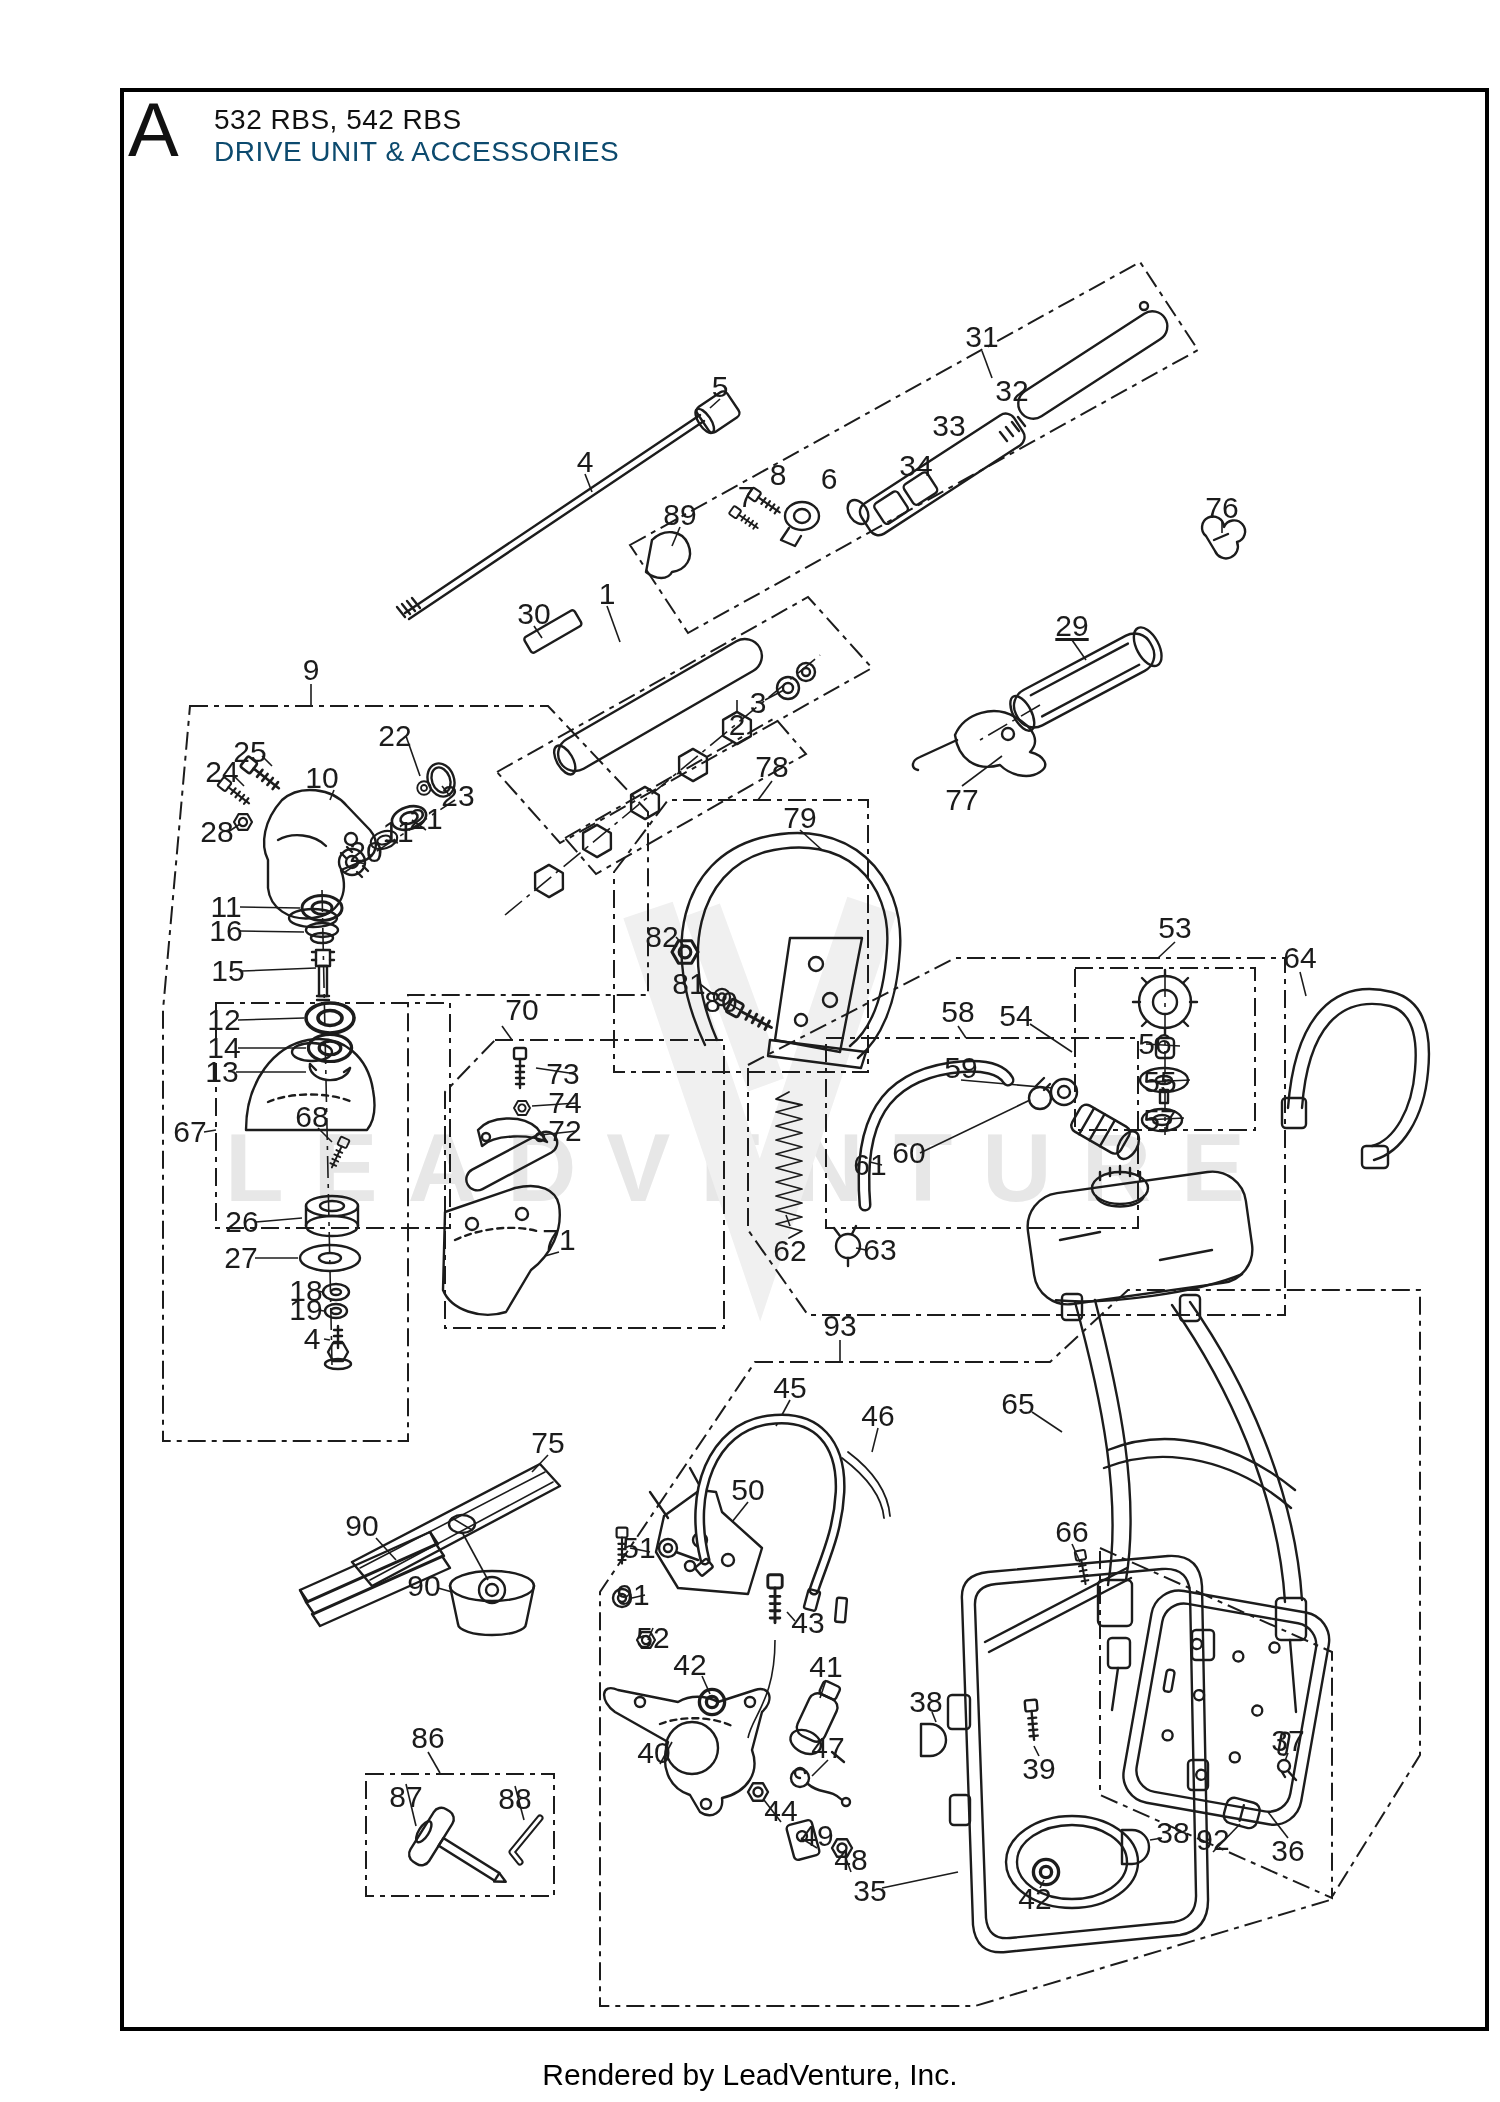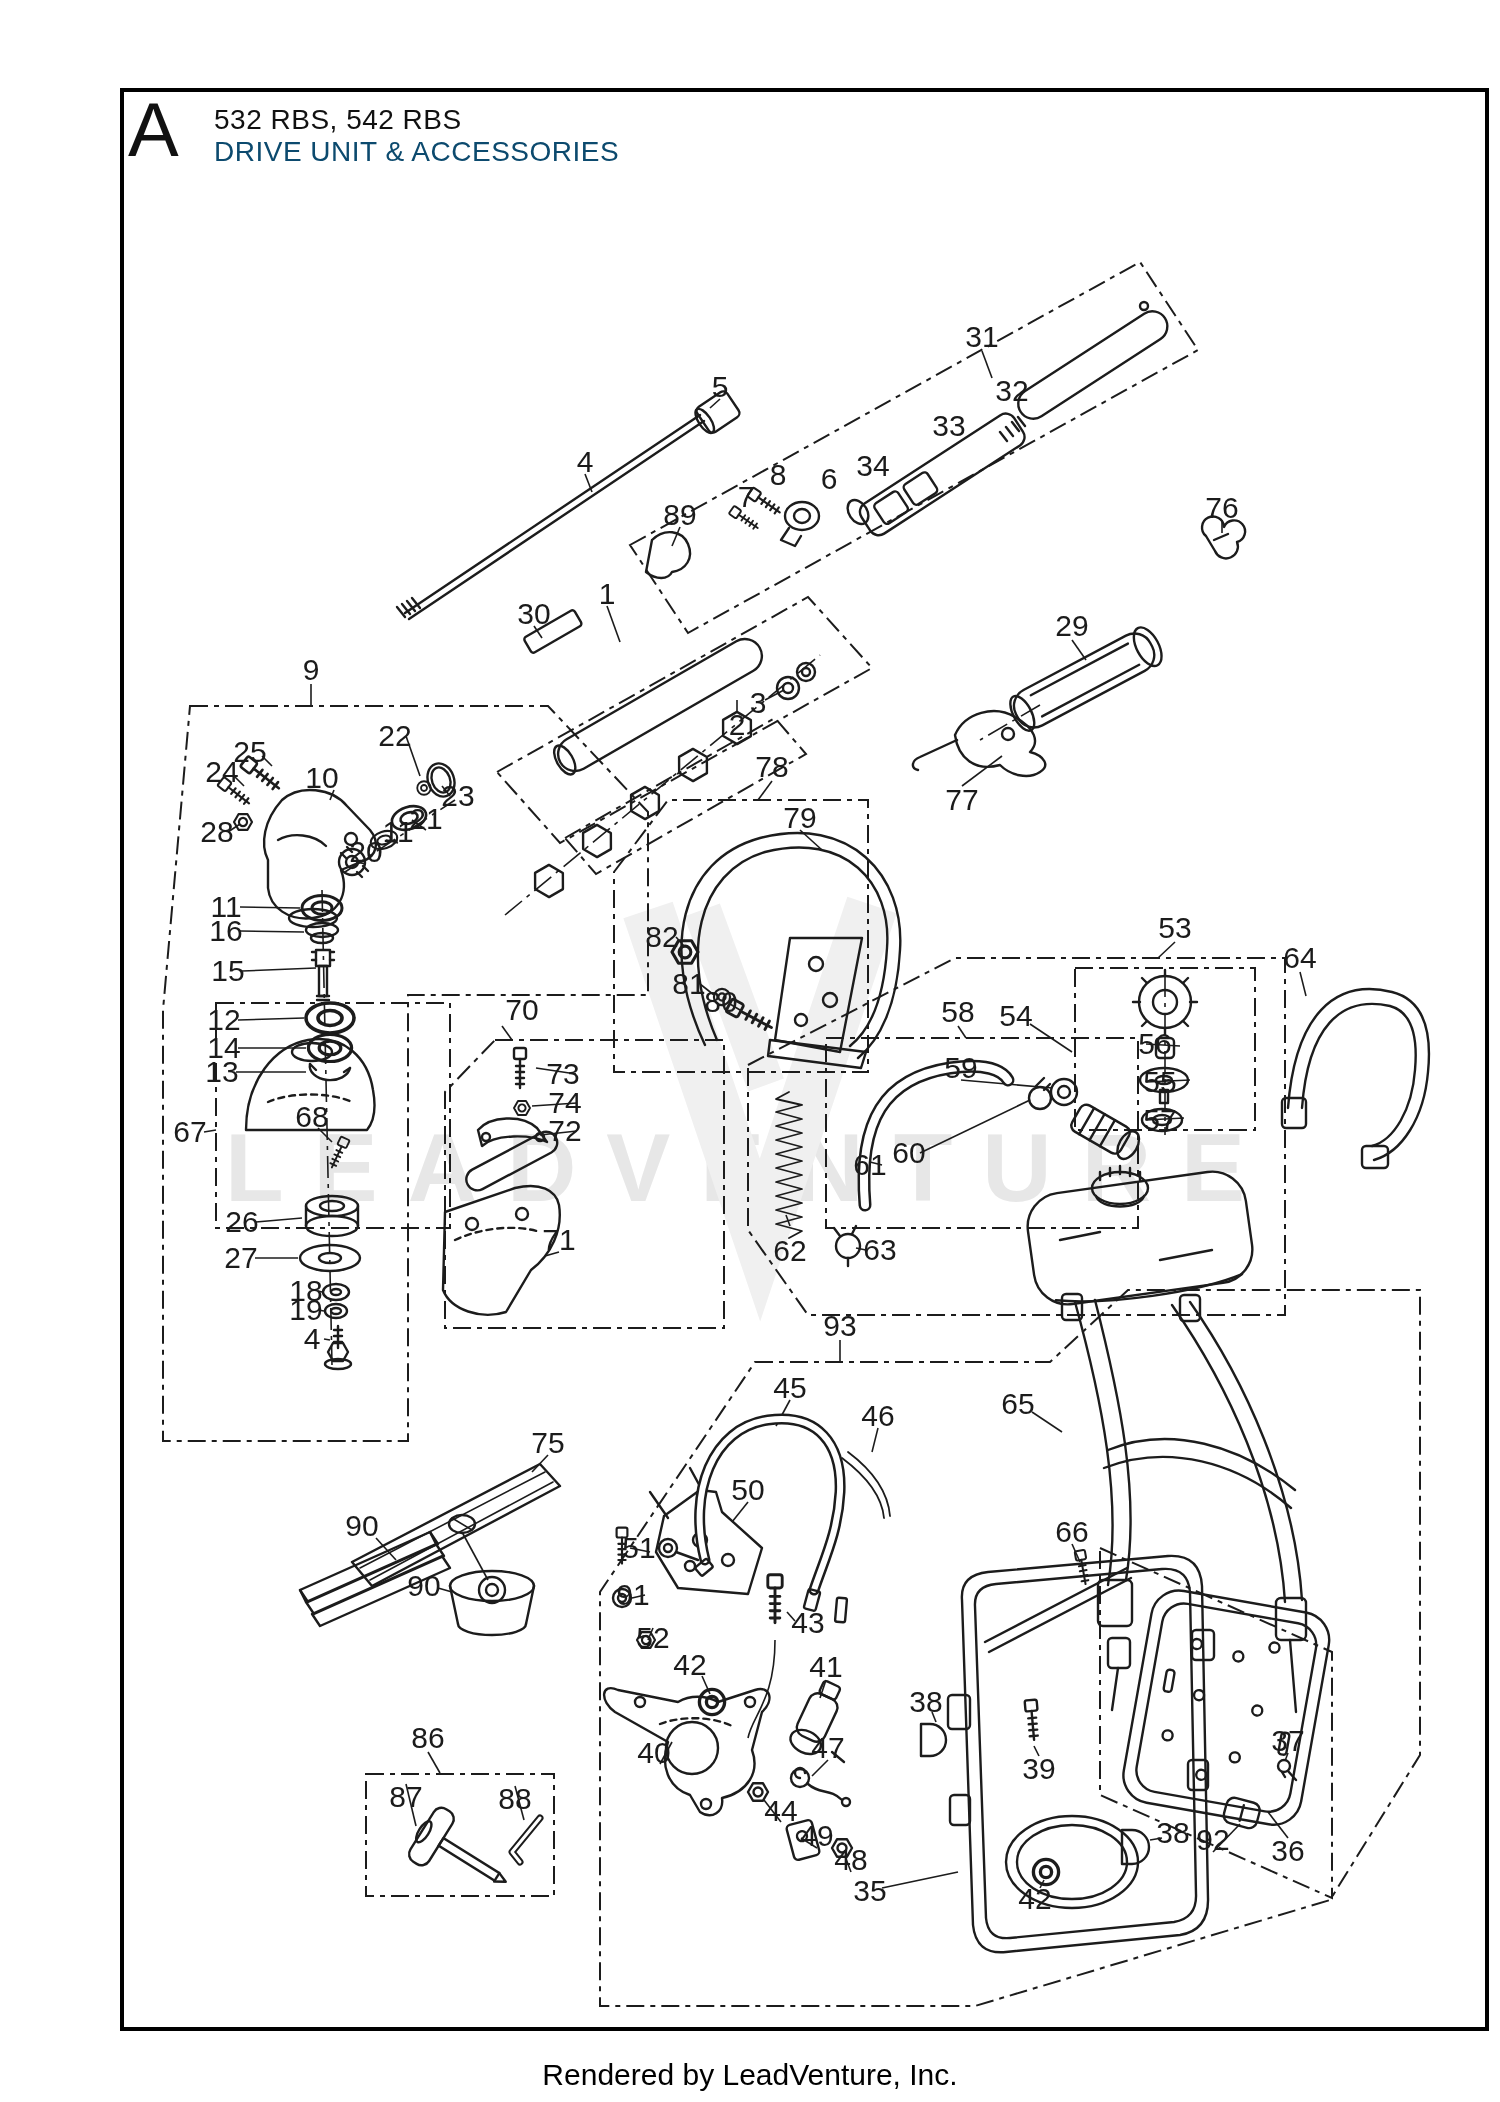--- a/index.html
+++ b/index.html
@@ -510,26 +510,26 @@
     <div class="plabel" style="left: 306px; top: 1310px;">19</div>
     <div class="plabel" style="left: 366px; top: 852px;">20</div>
     <div class="plabel" style="left: 426px; top: 819px;">21</div>
     <div class="plabel" style="left: 395px; top: 736px; text-align: center;">22</div>
     <div class="plabel" style="left: 458px; top: 796px;">23</div>
     <div class="plabel" style="left: 222px; top: 772px;">24</div>
     <div class="plabel" style="left: 250px; top: 752px;">25</div>
     <div class="plabel" style="left: 242px; top: 1222px;">26</div>
     <div class="plabel" style="left: 241px; top: 1258px;">27</div>
     <div class="plabel" style="left: 217px; top: 832px;">28</div>
-    <div class="plabel" style="left: 1072px; top: 626px;">29</div>
+    <div class="plabel" style="left: 1072px; top: 626px; text-decoration: underline;">29</div>
     <div class="plabel" style="left: 534px; top: 614px;">30</div>
     <div class="plabel" style="left: 982px; top: 337px;">31</div>
     <div class="plabel" style="left: 1012px; top: 391px;">32</div>
     <div class="plabel" style="left: 949px; top: 426px;">33</div>
-    <div class="plabel" style="left: 873px; top: 466px;">34</div>
+    <div class="plabel" style="left: 916px; top: 466px;">34</div>
     <div class="plabel" style="left: 870px; top: 1891px;">35</div>
     <div class="plabel" style="left: 1288px; top: 1851px;">36</div>
     <div class="plabel" style="left: 1288px; top: 1741px;">37</div>
     <div class="plabel" style="left: 926px; top: 1702px;">38</div>
     <div class="plabel" style="left: 1173px; top: 1833px;">38</div>
     <div class="plabel" style="left: 1039px; top: 1769px;">39</div>
     <div class="plabel" style="left: 654px; top: 1753px;">40</div>
     <div class="plabel" style="left: 826px; top: 1667px;">41</div>
     <div class="plabel" style="left: 690px; top: 1665px;">42</div>
     <div class="plabel" style="left: 1035px; top: 1899px;">42</div>

